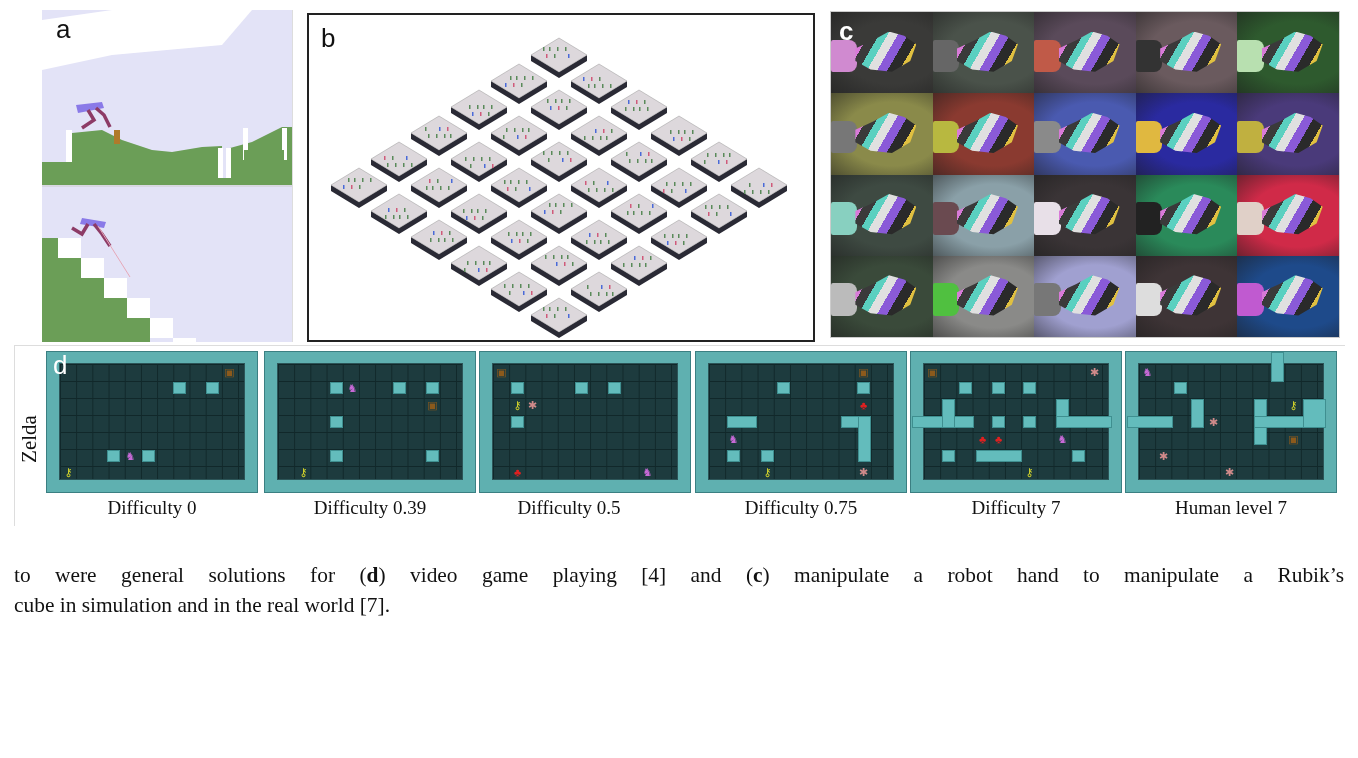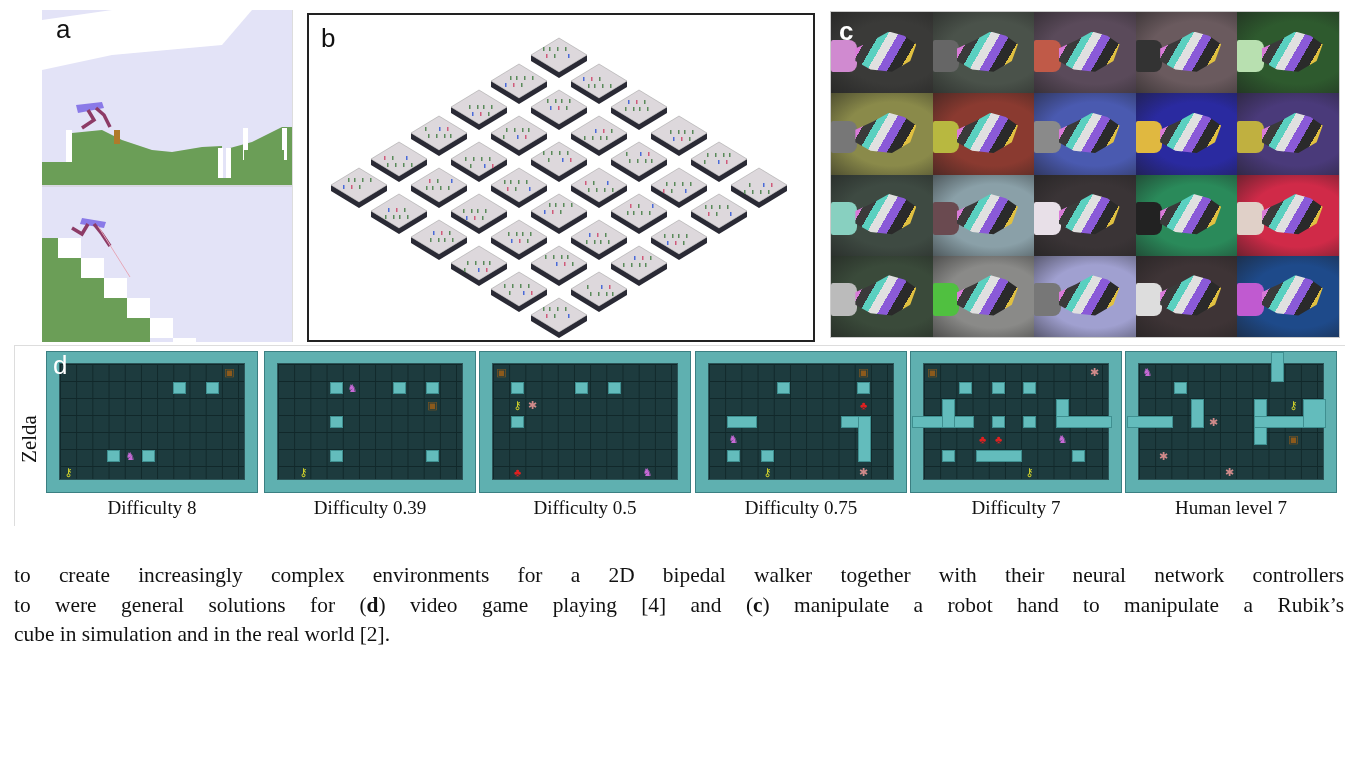--- a/index.html
+++ b/index.html
@@ -578,21 +578,21 @@
     <div class="tile" style="left:113px;top:18px"></div>
       <div class="tile" style="left:146px;top:18px"></div>
     <div class="tile" style="left:47px;top:86px"></div>
       <div class="tile" style="left:82px;top:86px"></div>
     <span class="sprite" style="left:163px;top:2px;color:#8b5a1c">▣</span>
     <span class="sprite" style="left:64px;top:86px;color:#c86ad8">♞</span>
     <span class="sprite" style="left:2px;top:102px;color:#d8d82a">⚷</span>
   </div>
   <span class="panel-letter">d</span>
 </div>
-<div class="zelda-caption" style="left:46px">Difficulty 8</div>
+<div class="zelda-caption" style="left:46px">Difficulty 0</div>
 
 <div class="zelda-map" style="left:264px">
   <div class="inner">
     <div class="tile" style="left:52px;top:18px"></div>
       <div class="tile" style="left:115px;top:18px"></div>
       <div class="tile" style="left:148px;top:18px"></div>
     <div class="tile" style="left:52px;top:52px"></div>
       <div class="tile" style="left:52px;top:86px"></div>
       <div class="tile" style="left:148px;top:86px"></div>
     <span class="sprite" style="left:68px;top:18px;color:#c86ad8">♞</span>
@@ -608,21 +608,21 @@
       <div class="tile" style="left:82px;top:18px"></div>
       <div class="tile" style="left:115px;top:18px"></div>
     <div class="tile" style="left:18px;top:52px"></div>
     <span class="sprite" style="left:2px;top:2px;color:#8b5a1c">▣</span>
     <span class="sprite" style="left:18px;top:35px;color:#d8d82a">⚷</span>
     <span class="sprite" style="left:33px;top:35px;color:#d08a8a">✱</span>
     <span class="sprite" style="left:18px;top:102px;color:#e02020">♣</span>
     <span class="sprite" style="left:148px;top:102px;color:#c86ad8">♞</span>
   </div>
 </div>
-<div class="zelda-caption" style="left:479px">Difficulty 0.5</div>
+<div class="zelda-caption" style="left:463px">Difficulty 0.5</div>
 
 <div class="zelda-map" style="left:695px">
   <div class="inner">
     <div class="tile" style="left:68px;top:18px"></div>
       <div class="tile" style="left:148px;top:18px"></div>
     <div class="wall" style="left:18px;top:52px;width:30px;height:12px"></div>
     <div class="wall" style="left:132px;top:52px;width:30px;height:12px"></div>
     <div class="wall" style="left:149px;top:52px;width:13px;height:46px"></div>
     <div class="tile" style="left:18px;top:86px"></div>
       <div class="tile" style="left:52px;top:86px"></div>
@@ -672,16 +672,15 @@
     <span class="sprite" style="left:148px;top:35px;color:#d8d82a">⚷</span>
     <span class="sprite" style="left:68px;top:52px;color:#d08a8a">✱</span>
     <span class="sprite" style="left:148px;top:69px;color:#8b5a1c">▣</span>
     <span class="sprite" style="left:18px;top:86px;color:#d08a8a">✱</span>
     <span class="sprite" style="left:84px;top:102px;color:#d08a8a">✱</span>
   </div>
 </div>
 <div class="zelda-caption" style="left:1125px">Human level 7</div>
 
 <div id="caption">
-  <span class="line"><span>to create increasingly complex environments for a 2D bipedal walker together with their neural network controllers</span></span>
   <span class="line"><span>to were general solutions for (</span><b>d</b><span>) video game playing [4] and (</span><b>c</b><span>) manipulate a robot hand to manipulate a Rubik’s</span></span>
-  <span class="line last"><span>cube in simulation and in the real world [2].</span></span>
+  <span class="line last"><span>cube in simulation and in the real world [7].</span></span>
 </div>
 
 </body></html>

